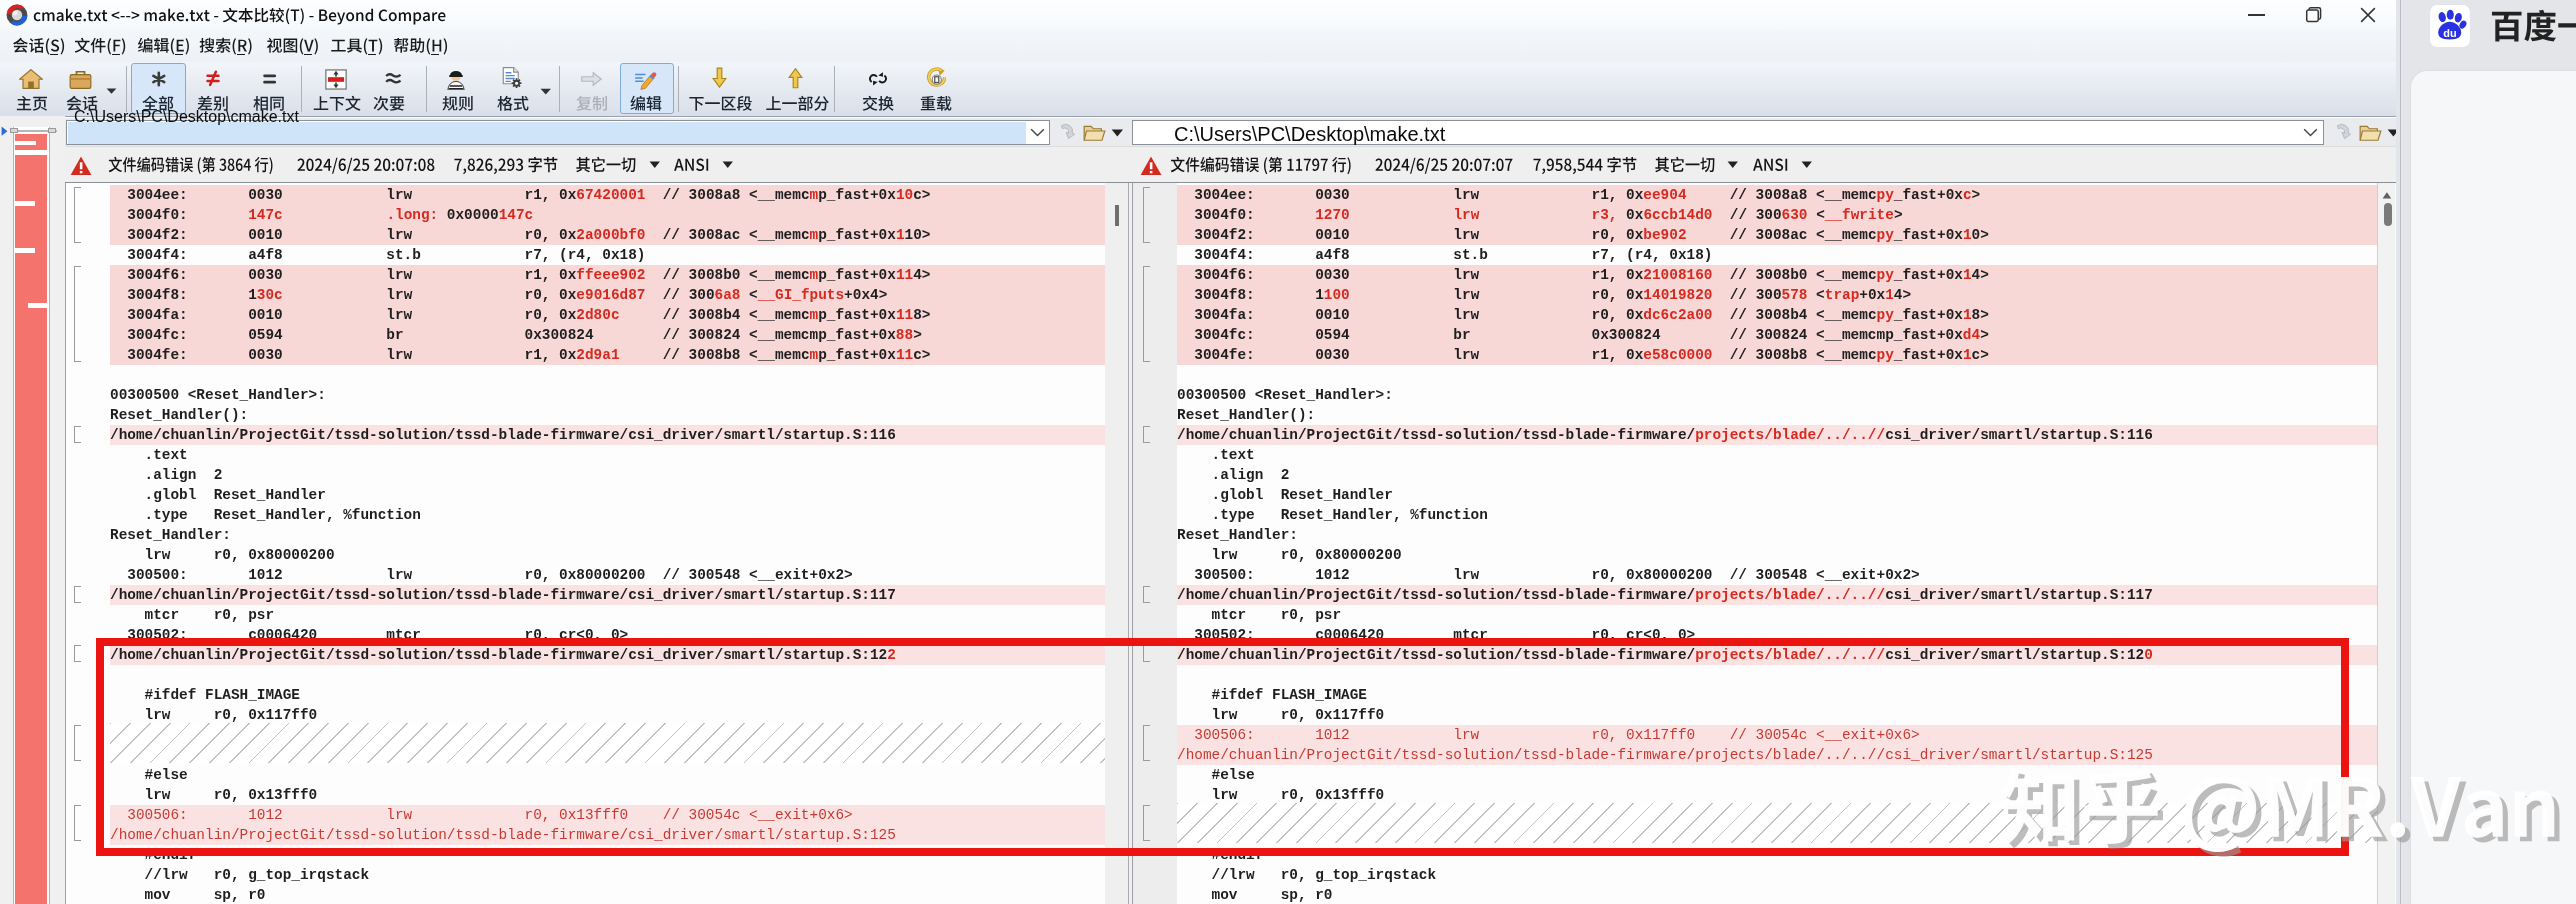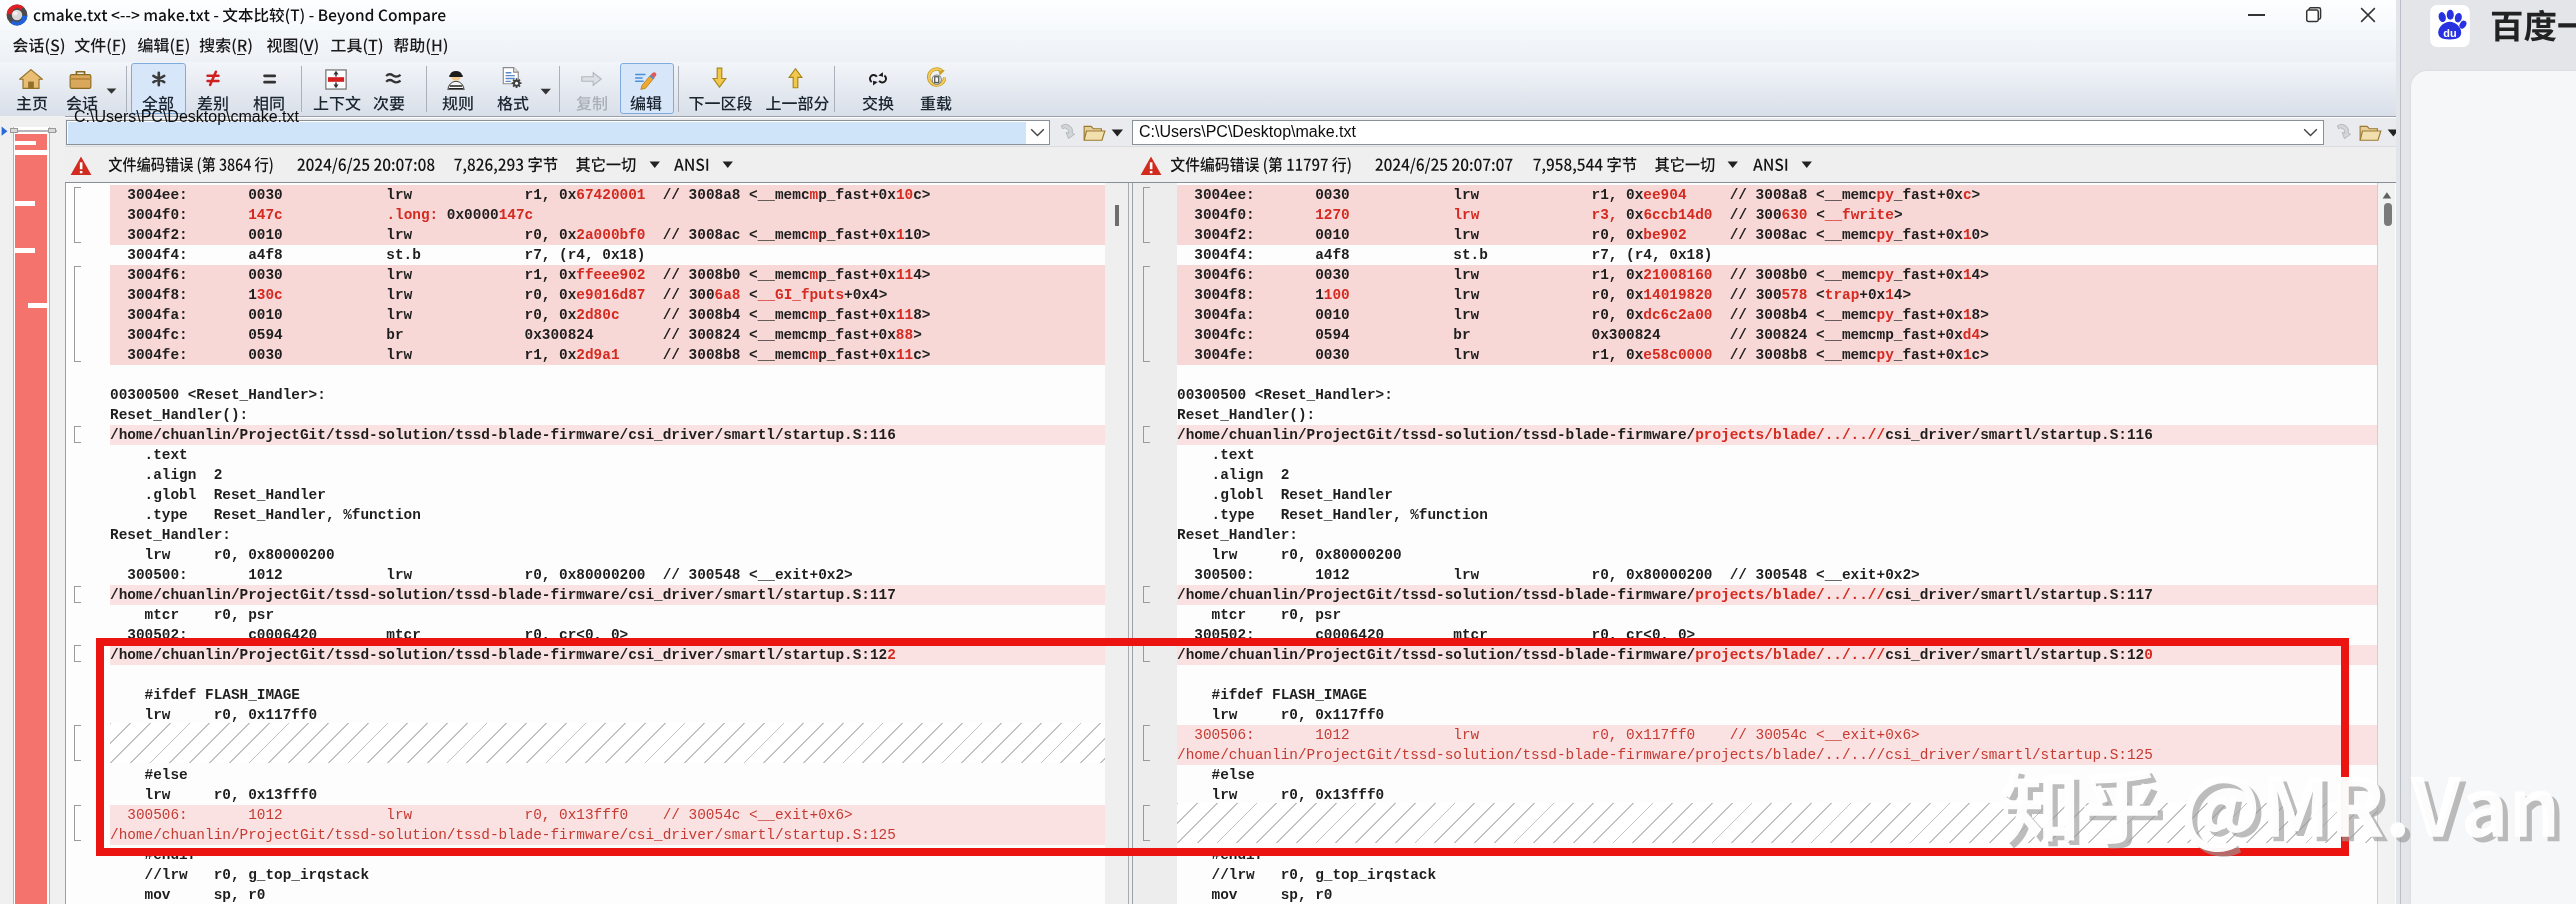--- a/index.html
+++ b/index.html
@@ -232,21 +232,21 @@
 <path d="M4 16 a12 12 0 0 1 22 -6 l4 -2 -1 13 -11 -4 4 -2 a7 7 0 0 0 -13 3 z" fill="#d2d5da" stroke="#b2b6bc" stroke-width="1.5" transform="rotate(50 17 17)"></path>
     </svg>
 <svg class="ab" style="left:1083px;top:123px" width="23" height="18.4" viewBox="0 0 40 32">
 <path d="M2 6 h12 l4 4 h14 v18 h-30 z" fill="#e8cf9a" stroke="#9a7a30" stroke-width="2"></path>
 <path d="M6 14 h32 l-5 16 h-31 z" fill="#f2dfae" stroke="#9a7a30" stroke-width="2"></path>
     </svg>
 <svg class="ab" style="left:1111px;top:129px" width="12.7" height="8" viewBox="0 0 22 14">
       <path d="M1 1 h20 L11 13 Z" fill="#222"></path>
     </svg>
 <div class="ab" style="left:1132px;top:120px;width:1192px;height:25px;background:#fff;border:1.2px solid #8a9097"></div>
-<div class="ab" style="left:1139px;top:123px;font-size:16px;color:#0b0b0b;z-index:4">C:\Users\PC\Desktop\make.txt</div>
+<div class="ab" style="left:1174px;top:123px;font-size:20px;color:#0b0b0b;z-index:4">C:\Users\PC\Desktop\make.txt</div>
 <svg class="ab" style="left:2303px;top:128px" width="15" height="9.2" viewBox="0 0 26 16">
       <path d="M2 2 L13 13 L24 2" fill="none" stroke="#444" stroke-width="2.5"></path>
     </svg>
 <svg class="ab" style="left:2332px;top:122px" width="19.6" height="22" viewBox="0 0 34 38">
 <path d="M4 16 a12 12 0 0 1 22 -6 l4 -2 -1 13 -11 -4 4 -2 a7 7 0 0 0 -13 3 z" fill="#d2d5da" stroke="#b2b6bc" stroke-width="1.5" transform="rotate(50 17 17)"></path>
     </svg>
 <svg class="ab" style="left:2359px;top:123px" width="23" height="18.4" viewBox="0 0 40 32">
 <path d="M2 6 h12 l4 4 h14 v18 h-30 z" fill="#e8cf9a" stroke="#9a7a30" stroke-width="2"></path>
 <path d="M6 14 h32 l-5 16 h-31 z" fill="#f2dfae" stroke="#9a7a30" stroke-width="2"></path>
     </svg>

